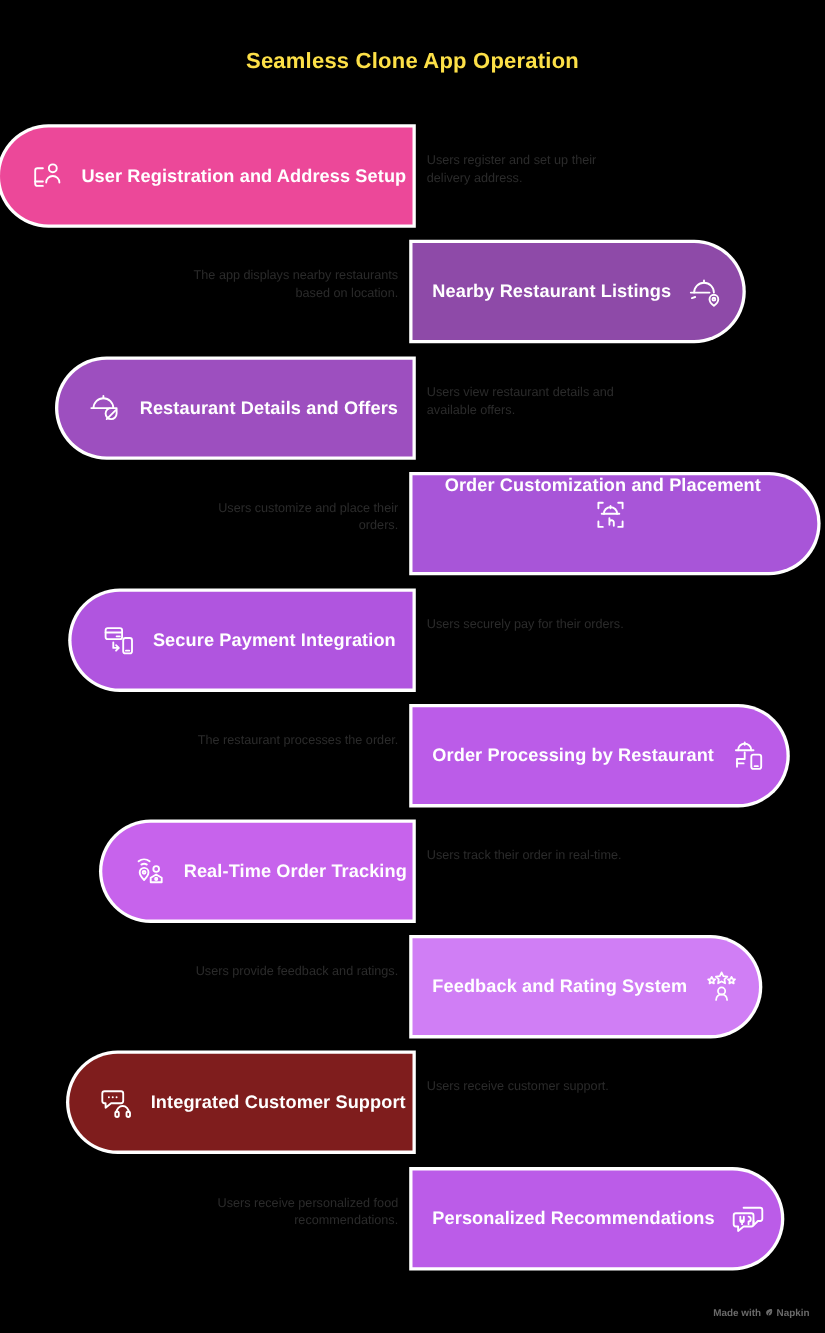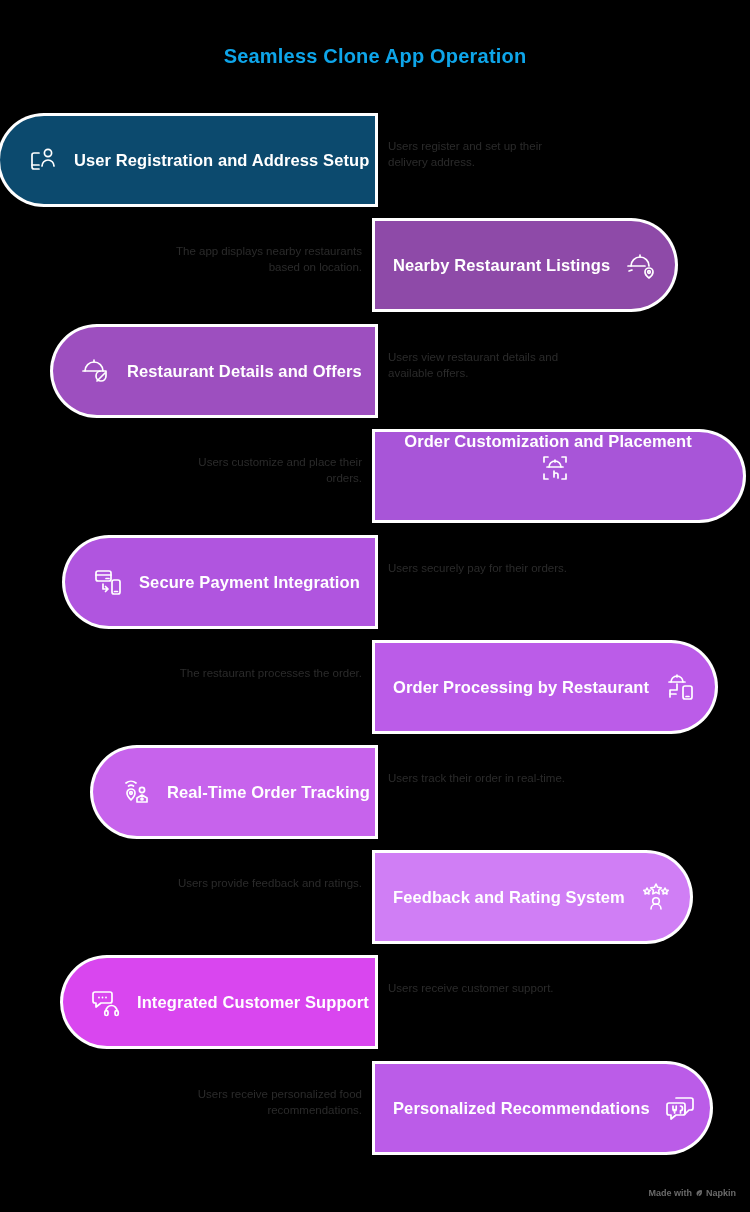--- a/index.html
+++ b/index.html
@@ -17,21 +17,21 @@
     background: #000000;
   }
   #title {
     position: absolute;
     top: 45px;
     left: 0;
     width: 750px;
     text-align: center;
     font-size: 20px;
     font-weight: bold;
-    color: #0ea5e9;
+    color: #fde047;
     letter-spacing: 0.2px;
   }
   .row {
     position: absolute;
     left: 0;
     width: 750px;
     height: 88px;
   }
   .bar {
     position: absolute;
@@ -105,21 +105,21 @@
 </style>
 </head>
 <body>
 
 <div id="page">
 
   <div id="title">Seamless Clone App Operation</div>
 
   <div id="rows">
       <div class="row" style="top: 116px;">
-        <div class="bar left" style="width: 375px; background: #0c4a6e;">
+        <div class="bar left" style="width: 375px; background: #ec4899;">
           <span class="icon-wrap">
             <svg viewBox="0 0 32 32" fill="none" stroke="#fff" stroke-width="1.7" stroke-linecap="round" stroke-linejoin="round">
               <path d="M12 9H7a2 2 0 0 0-2 2v12a2 2 0 0 0 2 2h5"></path>
               <line x1="5" y1="21" x2="12" y2="21"></line>
               <circle cx="21" cy="9" r="3.6"></circle>
               <path d="M15 22c0-3.3 2.7-6 6-6s6 2.7 6 6"></path>
             </svg>
           </span>
           <span class="bar-label">User Registration and Address Setup</span>
         </div>
@@ -233,21 +233,21 @@
               <path d="M7 7l1 2 2.2.3-1.6 1.5.4 2.2L7 12l-2 1 .4-2.2L3.8 9.3 6 9z"></path>
               <path d="M25 7l1 2 2.2.3-1.6 1.5.4 2.2L25 12l-2 1 .4-2.2-1.6-1.5L24 9z"></path>
               <circle cx="16" cy="20" r="3.3"></circle>
               <path d="M11 28c0-2.8 2.2-5 5-5s5 2.2 5 5"></path>
             </svg>
           </span>
         </div>
         <div class="desc on-left">Users provide feedback and ratings.</div>
       </div>
       <div class="row" style="top: 958px;">
-        <div class="bar left" style="width: 312px; background: #d946ef;">
+        <div class="bar left" style="width: 312px; background: #7f1d1d;">
           <span class="icon-wrap">
             <svg viewBox="0 0 32 32" fill="none" stroke="#fff" stroke-width="1.7" stroke-linecap="round" stroke-linejoin="round">
               <path d="M5 6h15a2 2 0 0 1 2 2v7a2 2 0 0 1-2 2H11l-5 4v-4H5a2 2 0 0 1-2-2V8a2 2 0 0 1 2-2z"></path>
               <circle cx="9" cy="11.5" r="0.9" fill="#fff" stroke="none"></circle>
               <circle cx="12.5" cy="11.5" r="0.9" fill="#fff" stroke="none"></circle>
               <circle cx="16" cy="11.5" r="0.9" fill="#fff" stroke="none"></circle>
               <path d="M16 25a5.5 5.5 0 0 1 11 0"></path>
               <rect x="14.8" y="24.5" width="3.2" height="5" rx="1.6"></rect>
               <rect x="25" y="24.5" width="3.2" height="5" rx="1.6"></rect>
             </svg>

